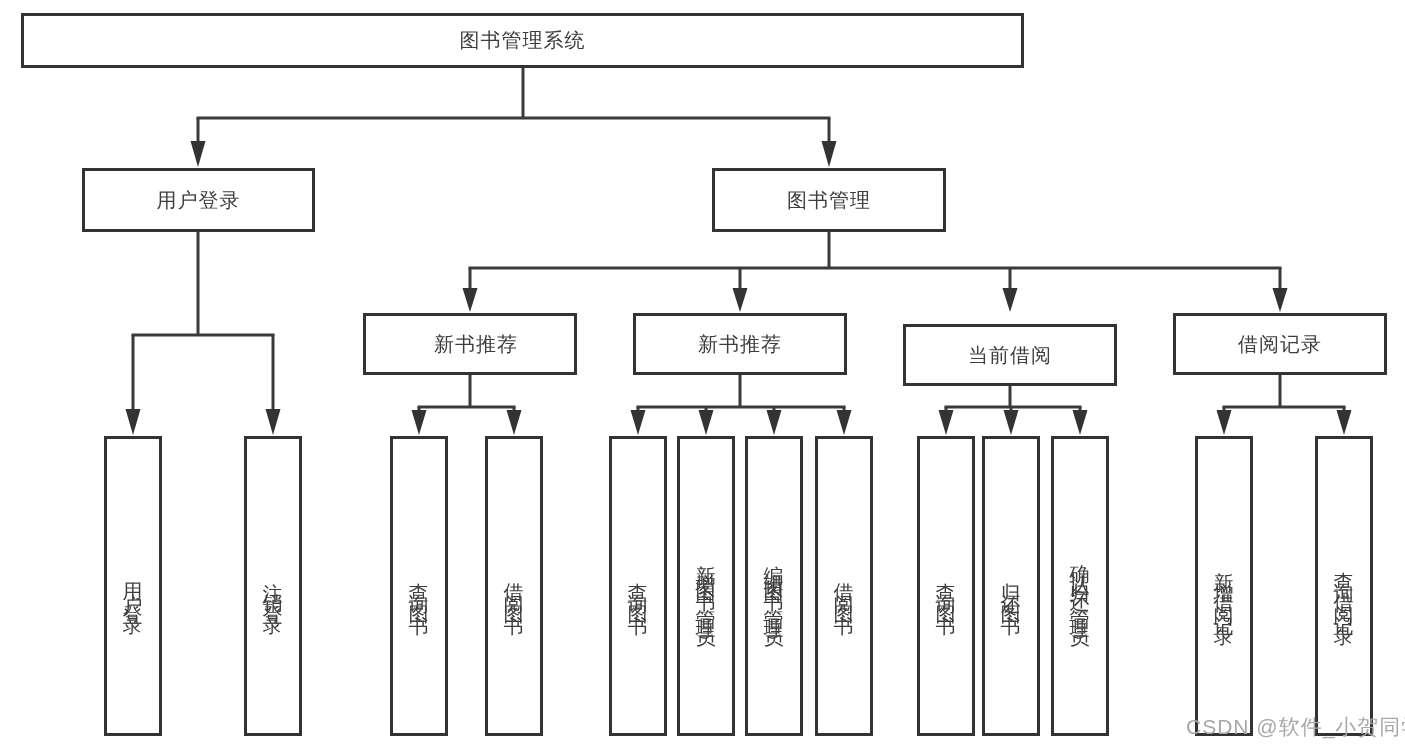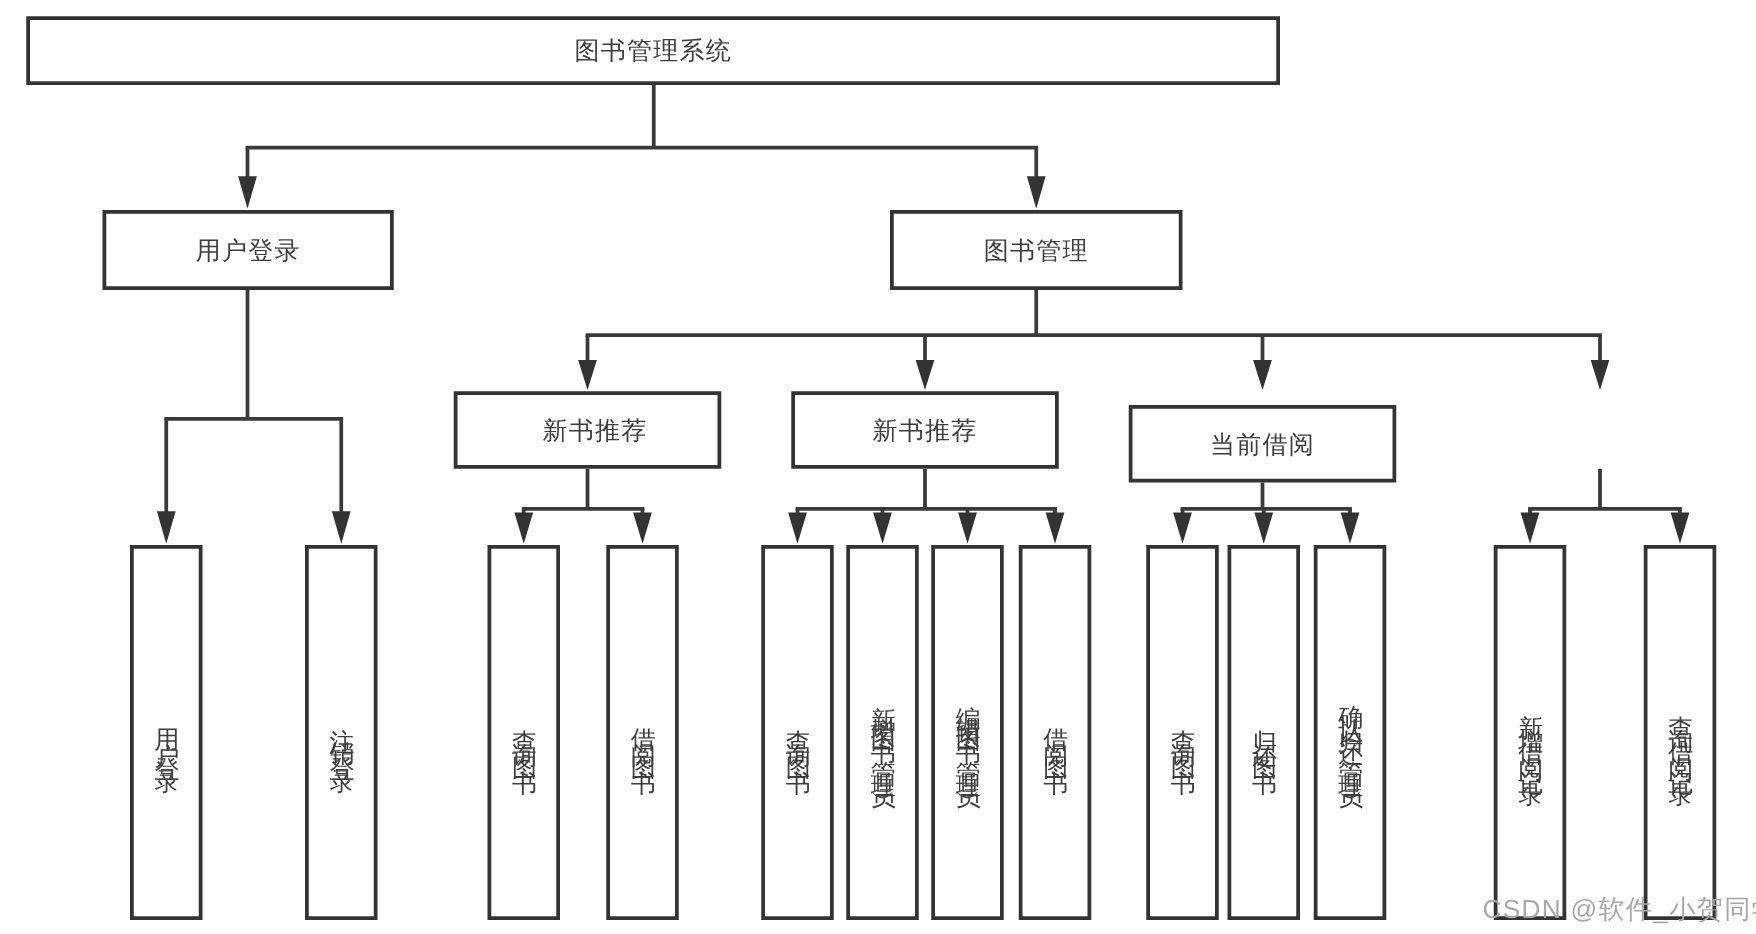--- a/index.html
+++ b/index.html
@@ -118,20 +118,21 @@
   </svg>
 
   <div class="node" style="left:21px; top:13px; width:1003px; height:55px;">图书管理系统</div>
 
   <div class="node" style="left:82px; top:168px; width:233px; height:64px;">用户登录</div>
   <div class="node" style="left:712px; top:168px; width:234px; height:64px;">图书管理</div>
 
   <div class="node" style="left:363px; top:313px; width:214px; height:62px;padding-left:12px;">新书推荐</div>
   <div class="node" style="left:633px; top:313px; width:214px; height:62px;">新书推荐</div>
   <div class="node" style="left:903px; top:324px; width:214px; height:62px;">当前借阅</div>
+  <div class="node" style="left:1173px; top:313px; width:214px; height:62px;">借阅记录</div>
 
   <div class="node leaf" style="left:104px; top:436px; width:58px; height:300px;">用户登录</div>
   <div class="node leaf" style="left:244px; top:436px; width:58px; height:300px;">注销登录</div>
 
   <div class="node leaf" style="left:390px; top:436px; width:58px; height:300px;">查询图书</div>
   <div class="node leaf" style="left:485px; top:436px; width:58px; height:300px;">借阅图书</div>
 
   <div class="node leaf" style="left:609px; top:436px; width:58px; height:300px;">查询图书</div>
   <div class="node leaf leaf-long" style="left:677px; top:436px; width:58px; height:300px;">新增图书（管理员）</div>
   <div class="node leaf leaf-long" style="left:745px; top:436px; width:58px; height:300px;">编辑图书（管理员）</div>

